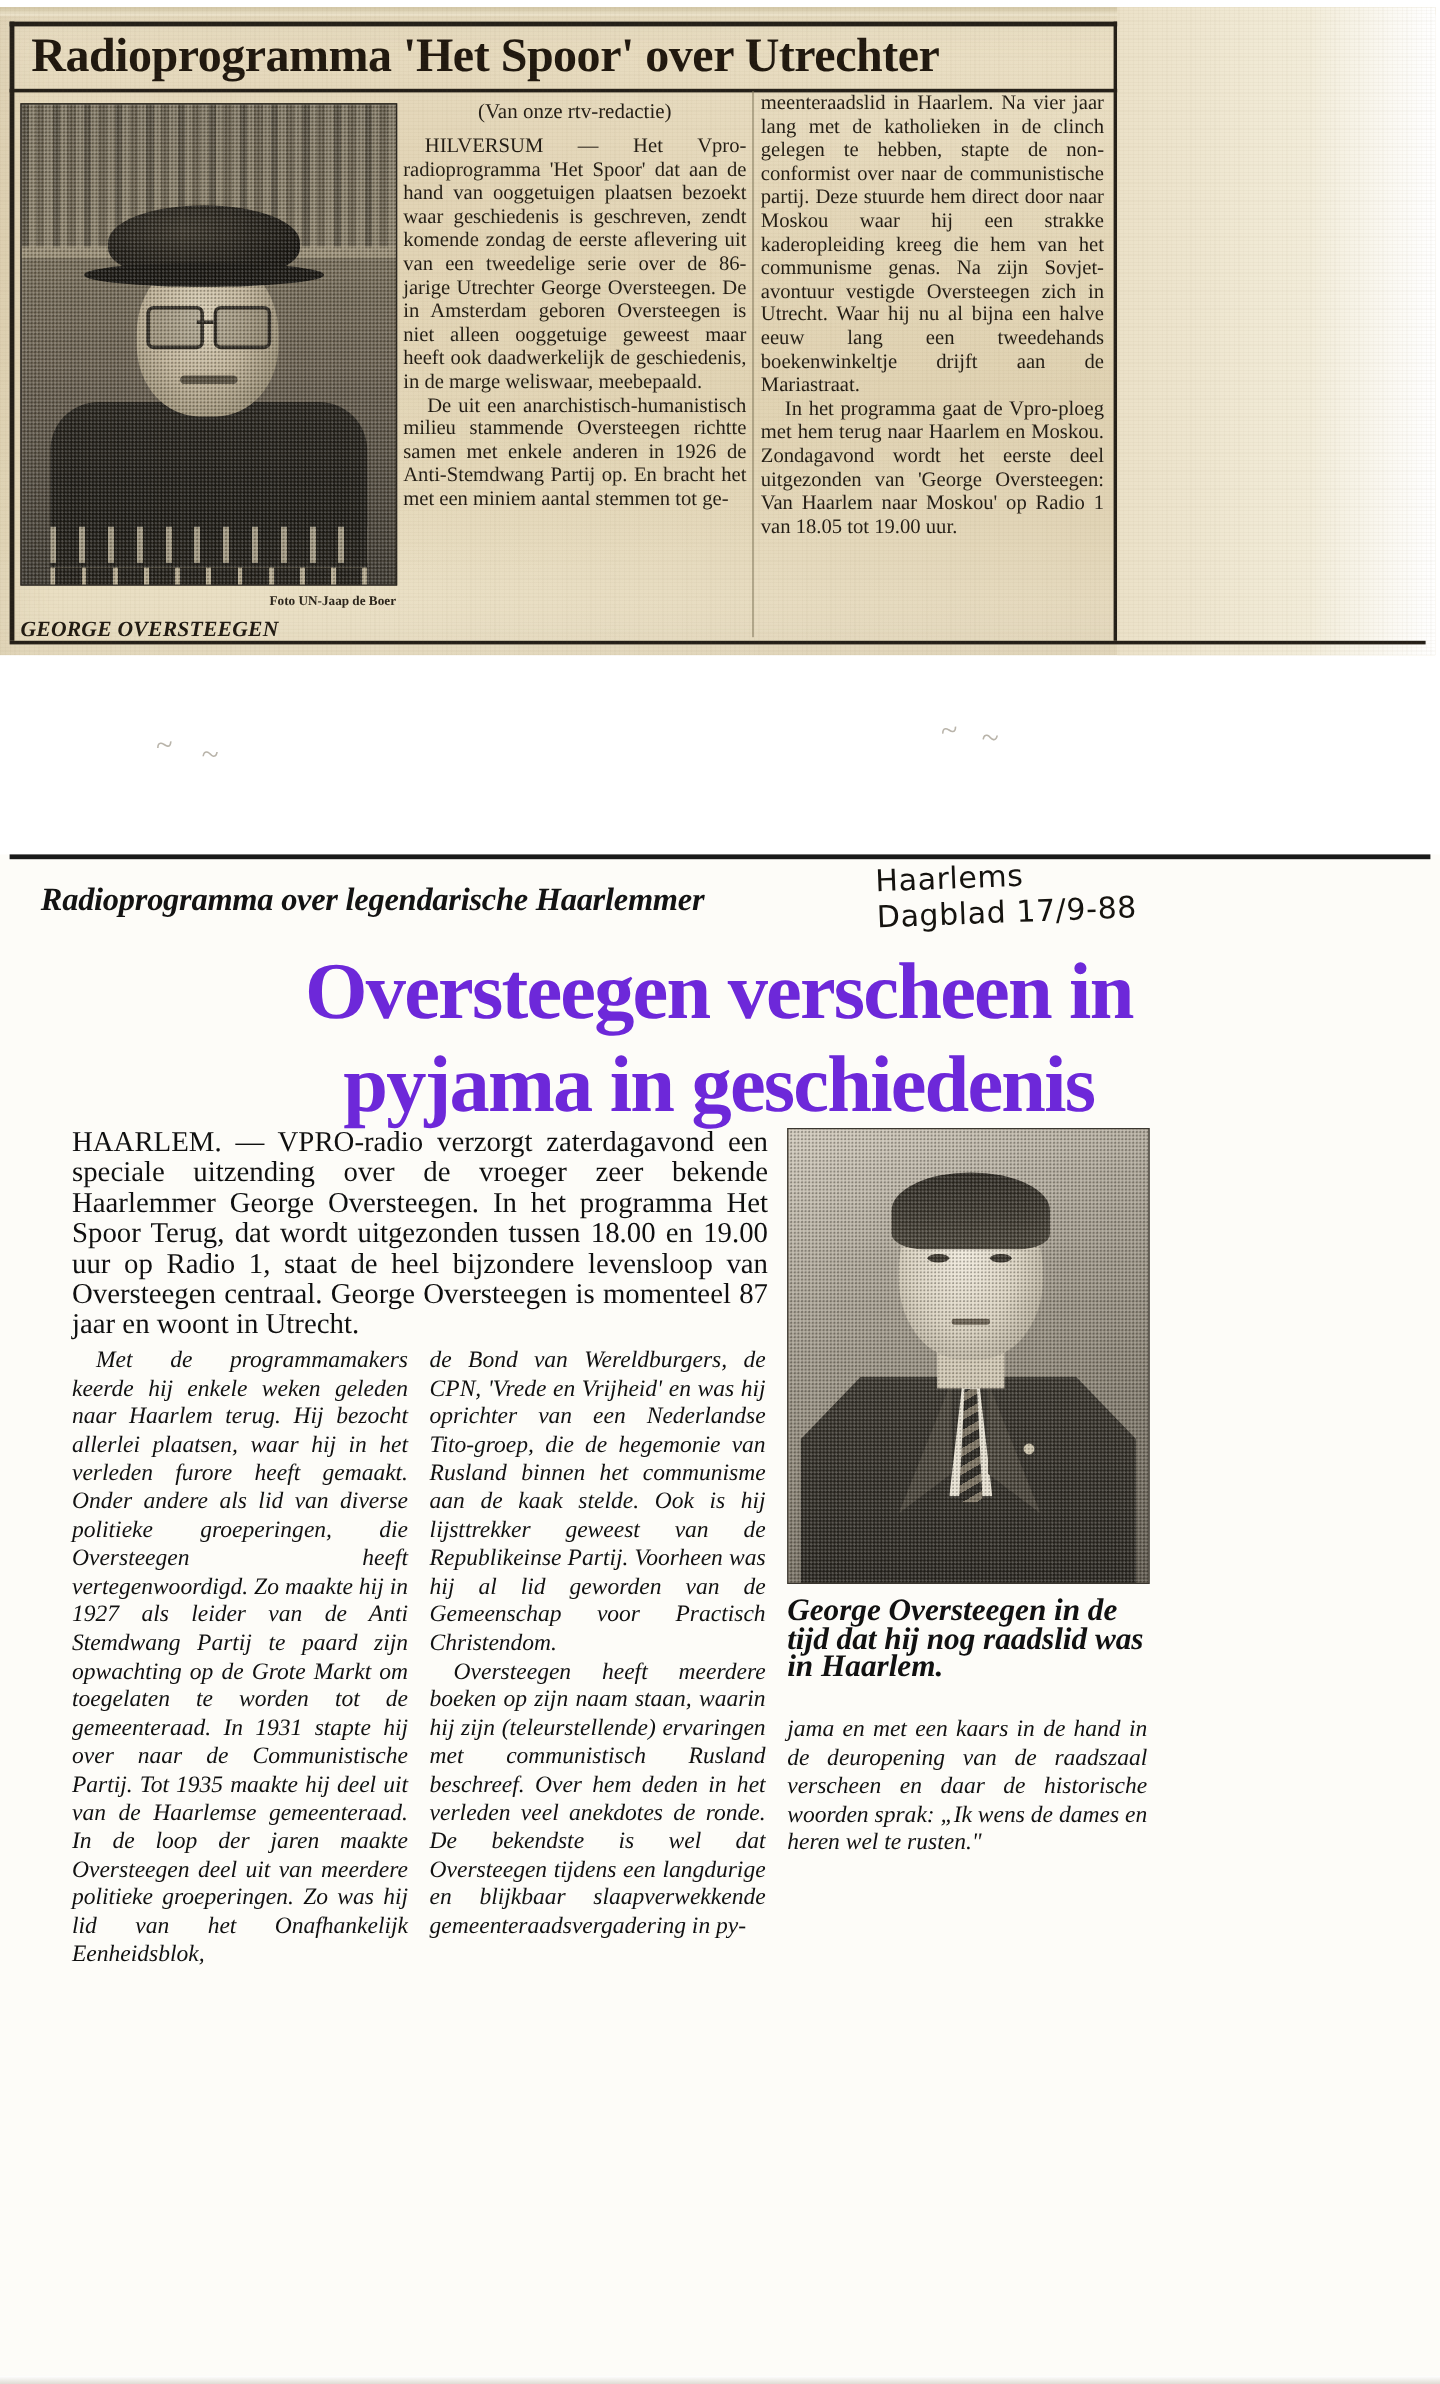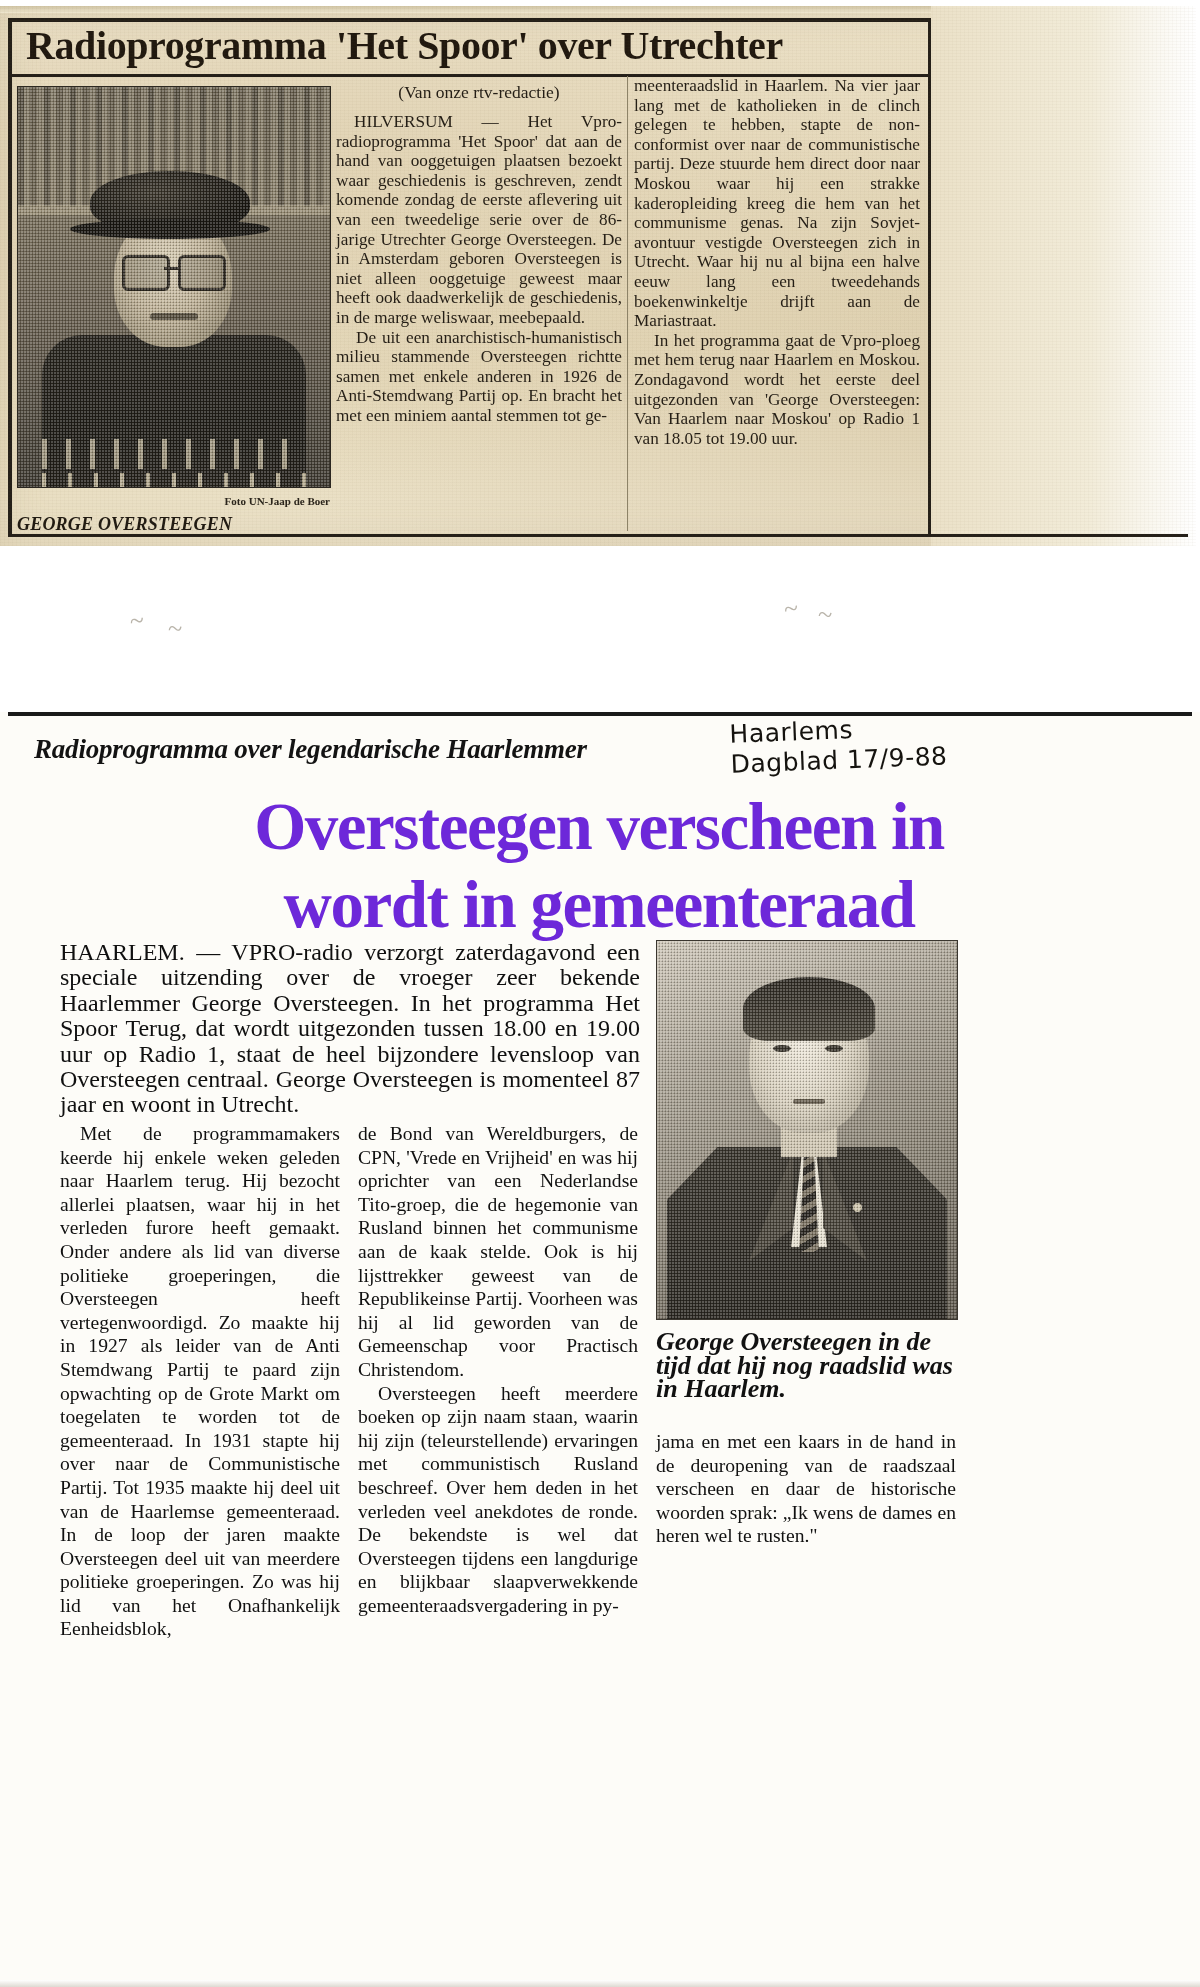--- a/index.html
+++ b/index.html
@@ -152,21 +152,21 @@
     clip-path:polygon(100% 0%, 100% 70%, 0% 100%);}
   #p2-lapel-r{position:absolute;left:166px;top:210px;width:44px;height:110px;background:#4a453b;
     clip-path:polygon(0% 0%, 0% 70%, 100% 100%);}
   #p2-pin{position:absolute;left:196px;top:262px;width:9px;height:9px;border-radius:50%;background:#cfc6ae;}
 
   #caption2{position:absolute;left:656px;top:618px;width:305px;
     font-style:italic;font-weight:bold;font-size:26px;line-height:23.5px;color:#111;}
 
   
   .col2{position:absolute;font-size:19.6px;line-height:23.6px;color:#111;
-        text-align:justify;}
+        text-align:justify;font-style:italic;}
   .col2 p{margin:0;text-indent:20px;}
   #c2-col-a{left:60px;top:410px;width:280px;}
   #c2-col-b{left:358px;top:410px;width:280px;}
   #c2-col-c{left:656px;top:718px;width:300px;}
 
   #c2-bottomedge{position:absolute;left:0;top:1268px;width:1200px;height:7px;
     background:linear-gradient(180deg,#ffffff,#dedad2);}
 </style>
 </head>
 <body>
@@ -228,21 +228,21 @@
 
   <div id="subhead2">Radioprogramma over legendarische Haarlemmer</div>
 
   <div id="hand">
     <div>Haarlems</div>
     <div>Dagblad 17/9-88</div>
   </div>
 
   <div id="head2">
     <span class="l2">Oversteegen verscheen in</span>
-    <span class="l2">wordt in gemeenteraad</span>
+    <span class="l2">pyjama in geschiedenis</span>
   </div>
 
   <div id="lead2">HAARLEM. — VPRO-radio verzorgt zaterdagavond een speciale uitzending over de vroeger zeer bekende Haarlemmer George Oversteegen. In het programma Het Spoor Terug, dat wordt uitgezonden tussen 18.00 en 19.00 uur op Radio 1, staat de heel bijzondere levensloop van Oversteegen centraal. George Oversteegen is momenteel 87 jaar en woont in Utrecht.</div>
 
   <div id="photo2">
     <div id="p2-bg"></div>
     <div id="p2-suit"></div>
     <div id="p2-shirt"></div>
     <div id="p2-tie"></div>
     <div id="p2-lapel-l"></div>

